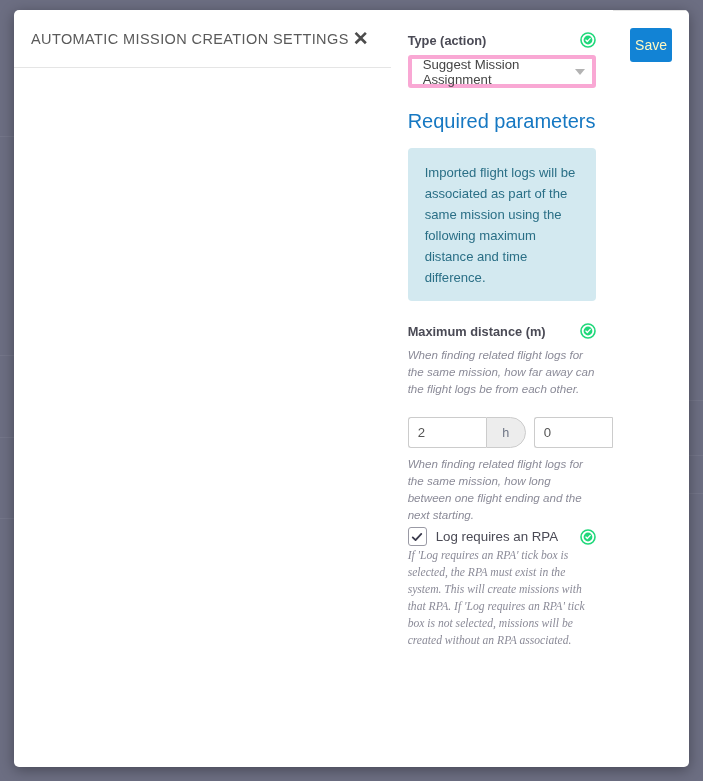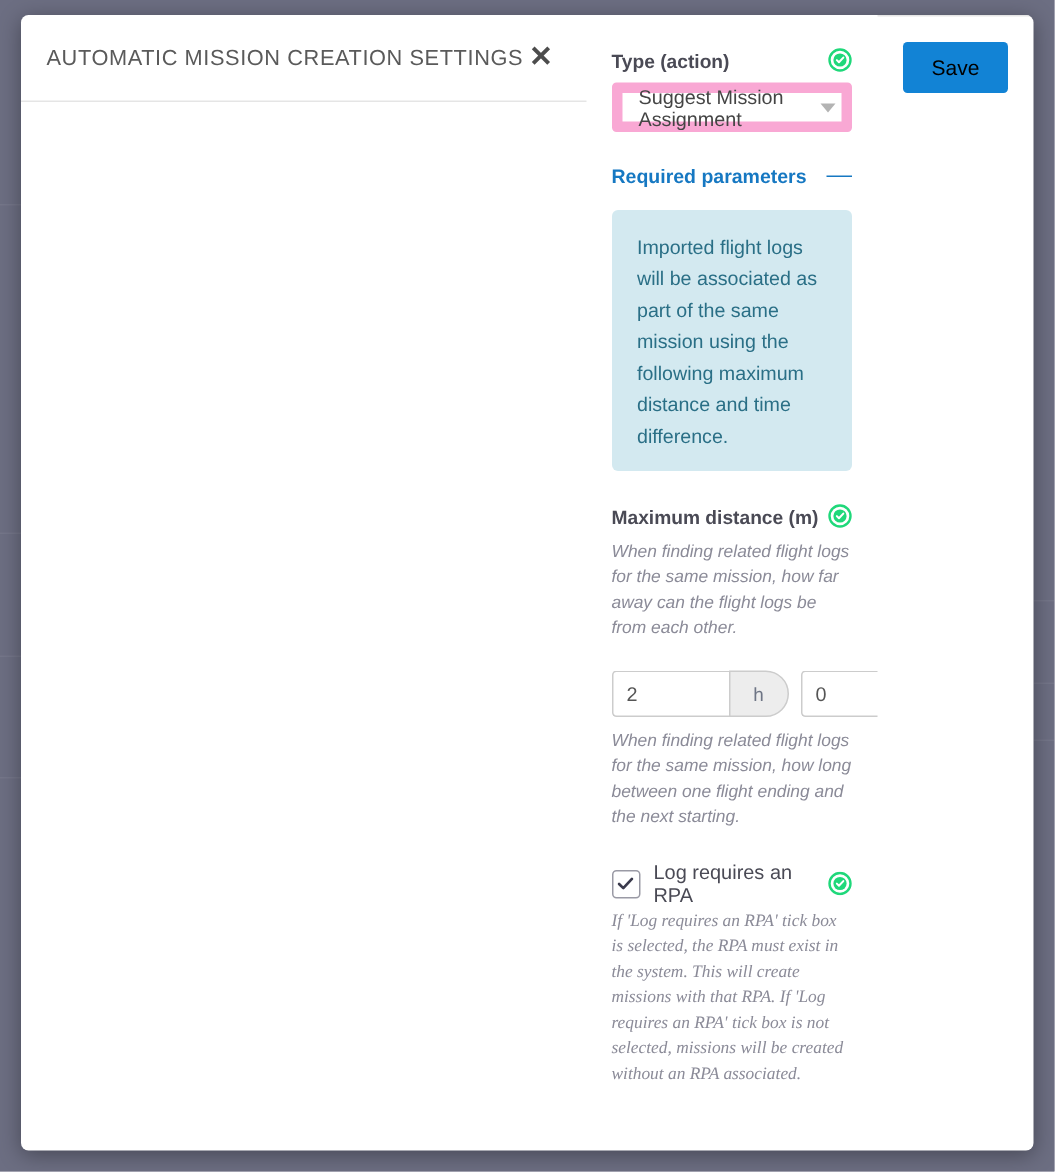--- a/index.html
+++ b/index.html
@@ -97,21 +97,21 @@
   }
 
   
   .select-wrap {
     position: relative;
   }
   .select-box {
     width: 100%;
     height: 33px;
     box-sizing: border-box;
-    border: 7px solid #f9a8d4;
+    border: 4px solid #f9a8d4;
     border-radius: 3px;
     background: #fff;
     padding: 0 26px 0 11px;
     font-size: 13.2px;
     color: #444;
     display: flex;
     align-items: center;
     cursor: pointer;
   }
   .caret {
@@ -127,22 +127,22 @@
     pointer-events: none;
   }
 
   
   .section-head {
     display: flex;
     align-items: center;
     margin: 22px 0 15px 0;
   }
   .section-head .txt {
-    font-size: 13px;
-    font-weight: bold;
+    font-size: 20px;
+    font-weight: normal;
     color: #1678c2;
     white-space: nowrap;
   }
   .section-head .rule {
     flex: 1;
     height: 1px;
     background: #1678c2;
     margin-left: 13px;
   }
 
@@ -228,21 +228,21 @@
     margin-left: 3px;
     display: flex;
     align-items: center;
   }
 
   
   .check-row {
     display: flex;
     align-items: center;
     justify-content: space-between;
-    margin-top: 21px;
+    margin-top: 4px;
   }
   .check-left {
     display: flex;
     align-items: center;
     gap: 9px;
   }
   .checkbox {
     width: 17px;
     height: 17px;
     border: 1px solid #9a9aa5;
@@ -265,26 +265,26 @@
     min-height: 68px;
     border-top: 1px solid #e5e5e5;
     display: flex;
     align-items: center;
     justify-content: flex-end;
     padding: 0 17px;
     box-sizing: border-box;
   }
   .save-btn {
     background: #1283d5;
-    color: #000000;
+    color: #fef9c3;
     border: none;
     border-radius: 3px;
     font-size: 14px;
     font-family: "Liberation Sans", sans-serif;
-    padding: 9px 19px;
+    padding: 9px 5px;
     cursor: pointer;
   }
 </style>
 </head>
 <body>
 
 <div class="backdrop">
   <div class="bk-line" style="left:0;top:136px;width:14px;height:1px;"></div>
   <div class="bk-line" style="left:0;top:355px;width:14px;height:1px;"></div>
   <div class="bk-line" style="left:0;top:437px;width:14px;height:1px;"></div>

